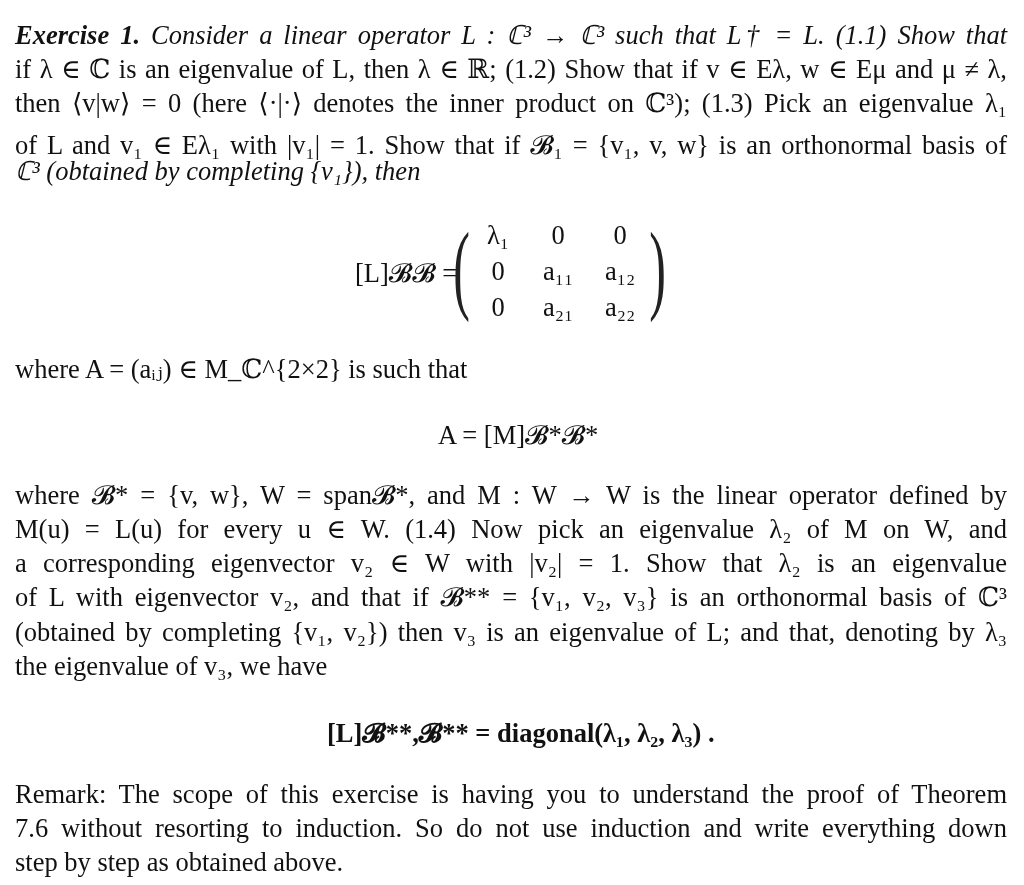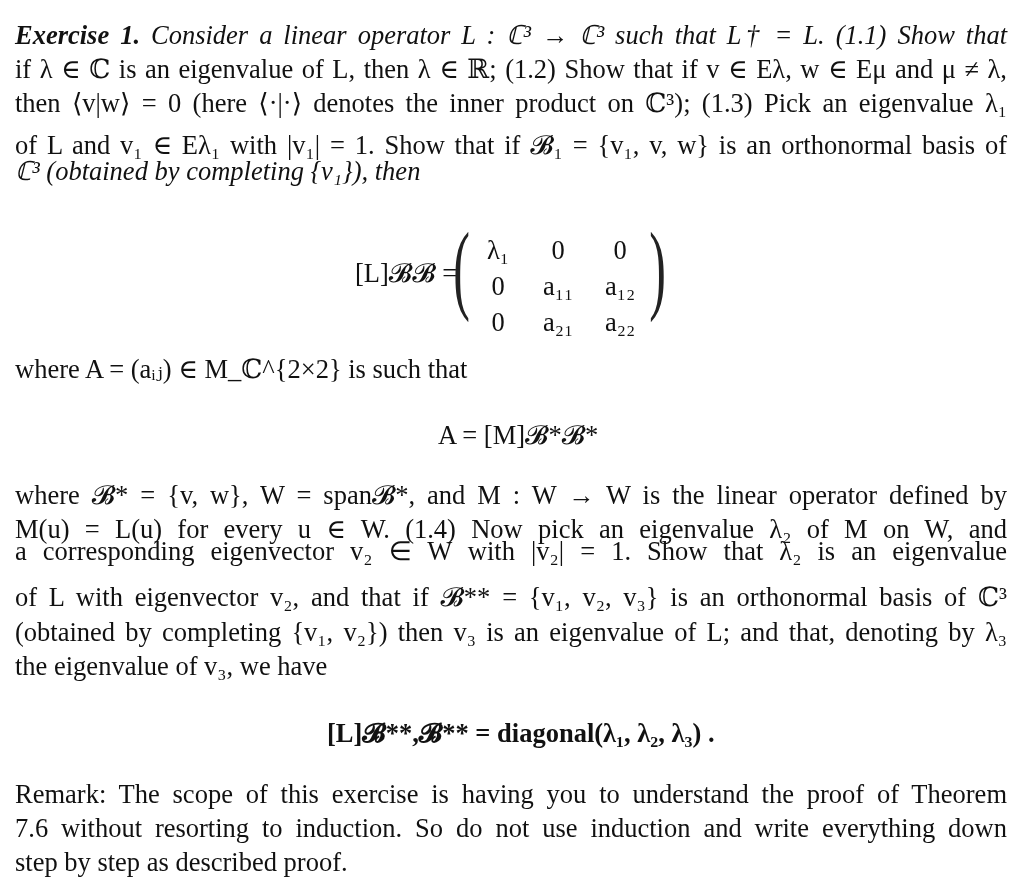--- a/index.html
+++ b/index.html
@@ -7,21 +7,21 @@
     width: 1024px; height: 885px; overflow: hidden; position: relative;
     font-family: "Liberation Serif", "DejaVu Serif", serif;
     color: #111111; font-size: 26.5px;
   }
   .line { position: absolute; left: 15px; white-space: nowrap; line-height: 34px; }
   .just { width: 992px; text-align: justify; text-align-last: justify; }
   b { font-weight: bold; }
   .eq { position: absolute; white-space: nowrap; line-height: 34px; }
   .matrix { position: absolute; left: 463px; top: 218px; width: 200px; height: 108px; }
   .paren { position: absolute; top: 0; font-size: 100px; line-height: 100px; transform: scaleX(0.5); font-weight: 100; color:#222; }
-  .cell { position: absolute; width: 60px; text-align: center; line-height: 34px; margin-top: 15px; }
+  .cell { position: absolute; width: 60px; text-align: center; line-height: 34px; }
 </style>
 </head>
 <body>
 
 <div>
   <div class="line just" style="top:18px;font-style:italic;"><b>Exercise 1.</b><span> Consider a linear operator L : ℂ³ → ℂ³ such that L† = L. (1.1) Show that</span></div>
   <div class="line just" style="top:52px;">if λ ∈ ℂ is an eigenvalue of L, then λ ∈ ℝ; (1.2) Show that if v ∈ Eλ, w ∈ Eμ and μ ≠ λ,</div>
   <div class="line just" style="top:86px;">then ⟨v|w⟩ = 0 (here ⟨·|·⟩ denotes the inner product on ℂ³); (1.3) Pick an eigenvalue λ₁</div>
   <div class="line just" style="top:128px;">of L and v₁ ∈ Eλ₁ with |v₁| = 1. Show that if 𝓑₁ = {v₁, v, w} is an orthonormal basis of</div>
   <div class="line" style="top:154px;font-style:italic;">ℂ³ (obtained by completing {v₁}), then</div>
@@ -44,25 +44,25 @@
   </div>
 </div>
 
 <div class="line" style="top:352px;">where A = (aᵢⱼ) ∈ M_ℂ^{2×2} is such that</div>
 
 <div class="eq" style="left:438px; top:418px;">A = [M]𝓑*𝓑*</div>
 
 <div>
   <div class="line just" style="top:478px;">where 𝓑* = {v, w}, W = span𝓑*, and M : W → W is the linear operator defined by</div>
   <div class="line just" style="top:512px;">M(u) = L(u) for every u ∈ W. (1.4) Now pick an eigenvalue λ₂ of M on W, and</div>
-  <div class="line just" style="top:534px;font-family:Liberation Serif, serif;">a corresponding eigenvector v₂ ∈ W with |v₂| = 1. Show that λ₂ is an eigenvalue</div>
+  <div class="line just" style="top:546px;">a corresponding eigenvector v₂ ∈ W with |v₂| = 1. Show that λ₂ is an eigenvalue</div>
   <div class="line just" style="top:580px;">of L with eigenvector v₂, and that if 𝓑** = {v₁, v₂, v₃} is an orthonormal basis of ℂ³</div>
   <div class="line just" style="top:615px;">(obtained by completing {v₁, v₂}) then v₃ is an eigenvalue of L; and that, denoting by λ₃</div>
   <div class="line" style="top:649px;">the eigenvalue of v₃, we have</div>
 </div>
 
 <div class="eq" style="left:327px; top:716px;font-weight:bold;">[L]𝓑**,𝓑** = diagonal(λ₁, λ₂, λ₃) .</div>
 
 <div>
   <div class="line just" style="top:777px;">Remark: The scope of this exercise is having you to understand the proof of Theorem</div>
   <div class="line just" style="top:811px;">7.6 without resorting to induction. So do not use induction and write everything down</div>
-  <div class="line" style="top:845px;">step by step as described proof.</div>
+  <div class="line" style="top:845px;">step by step as obtained above.</div>
 </div>
 
 </body></html>

